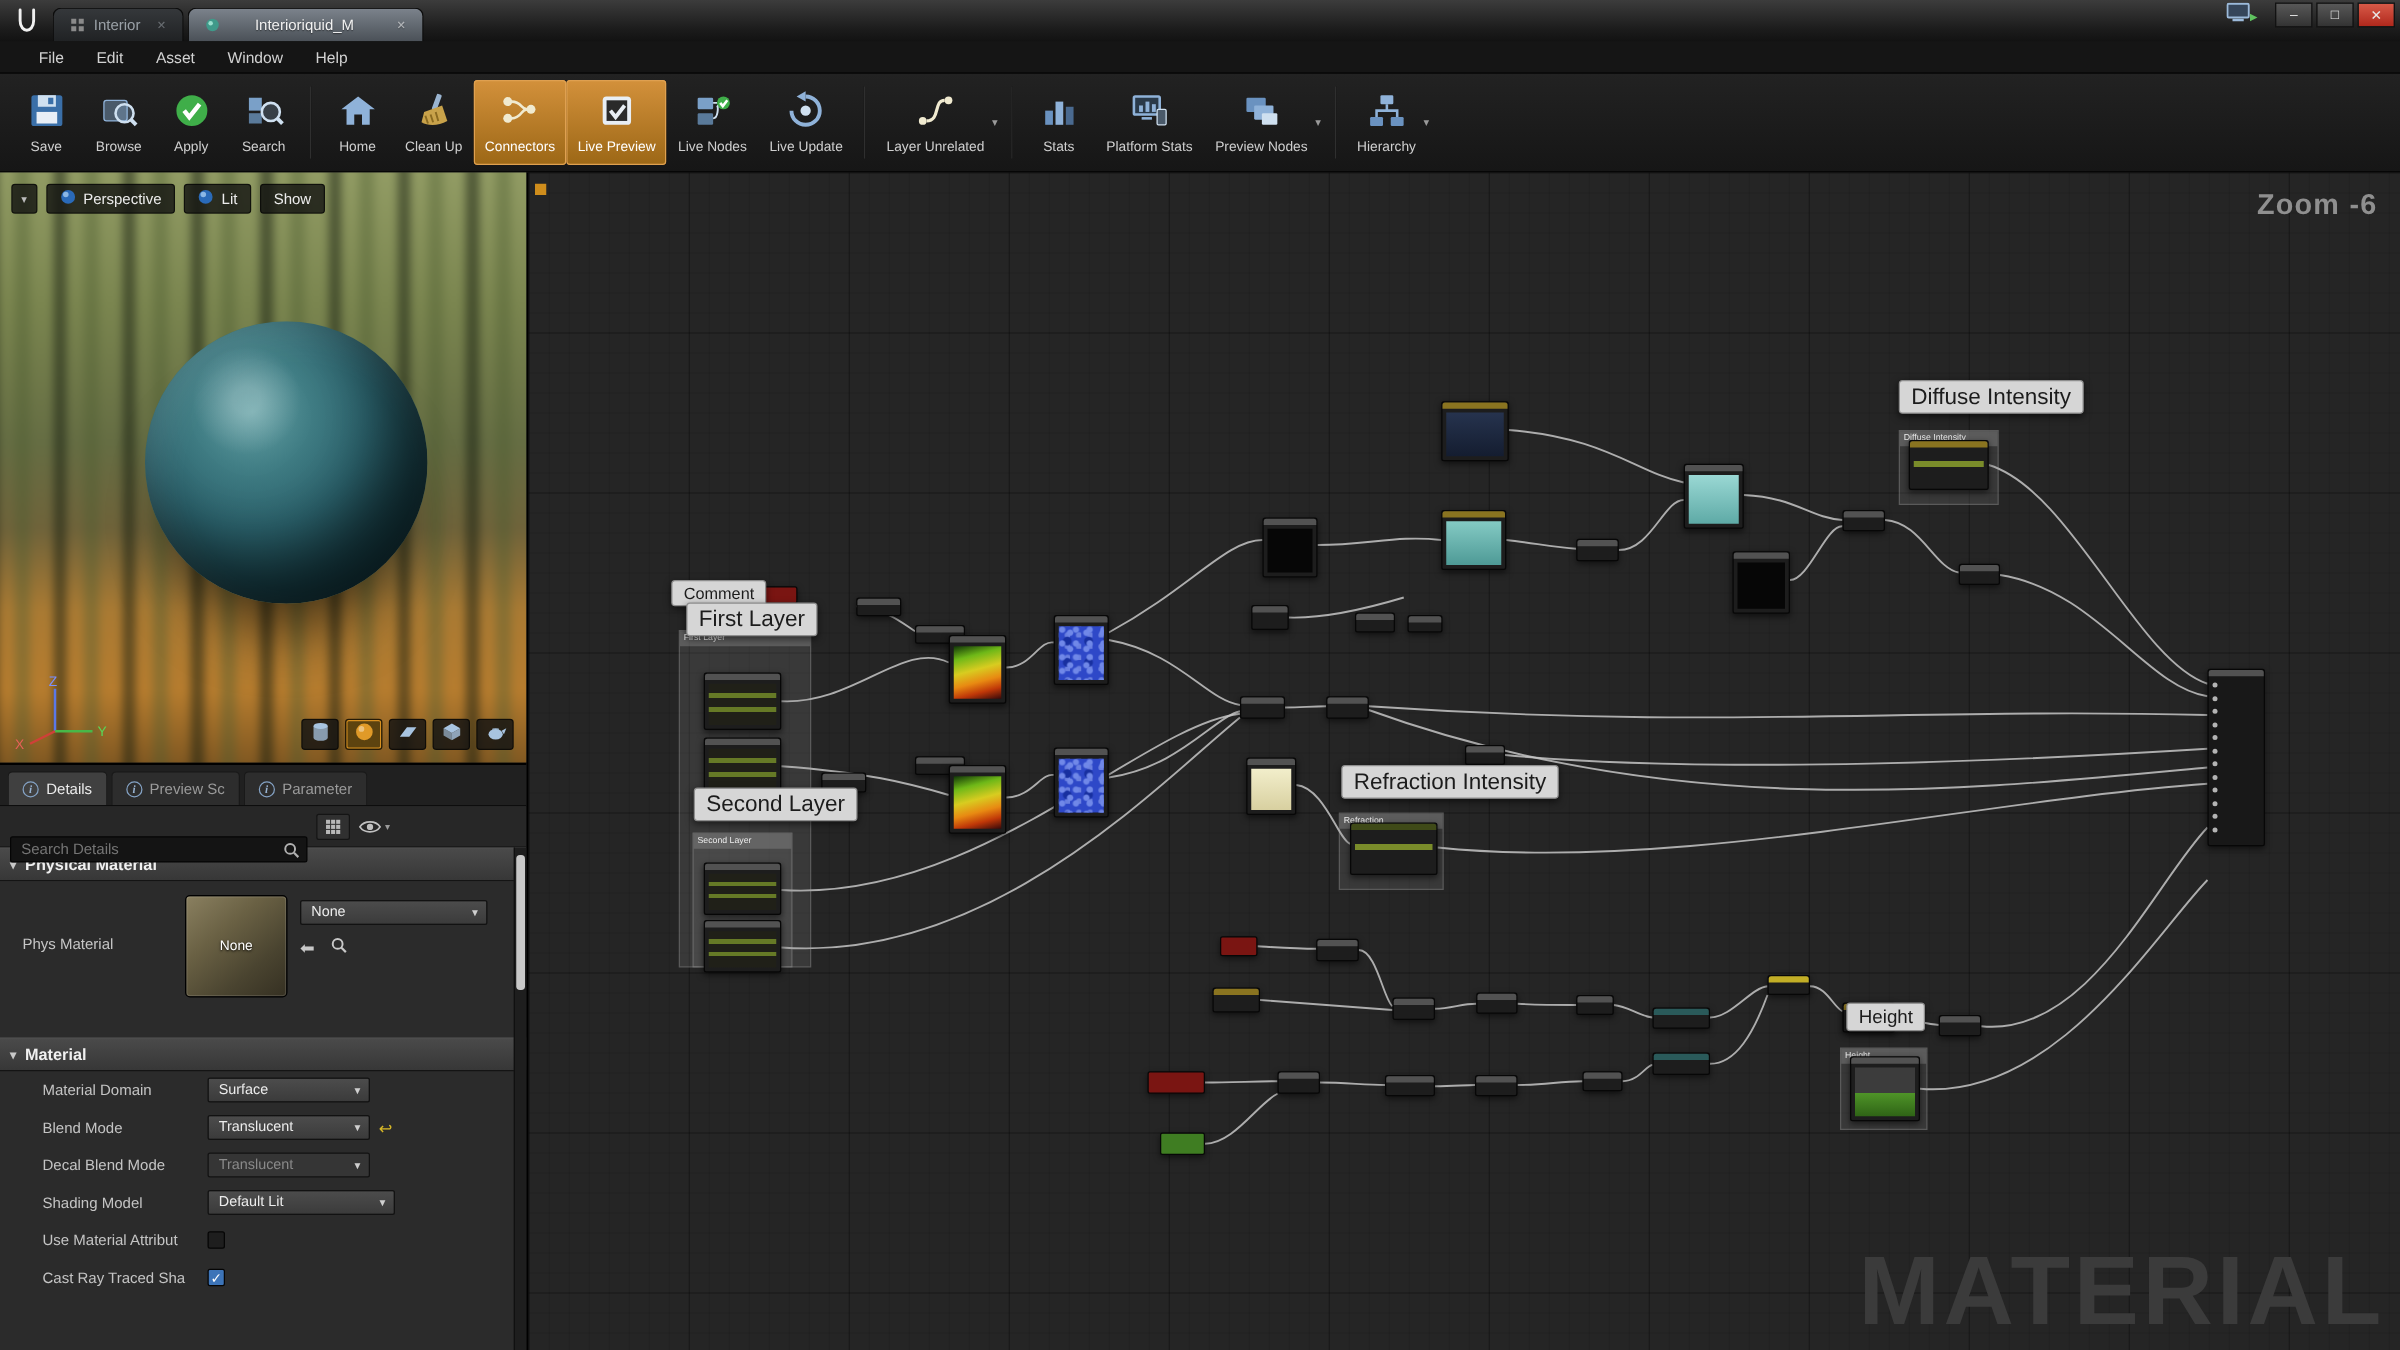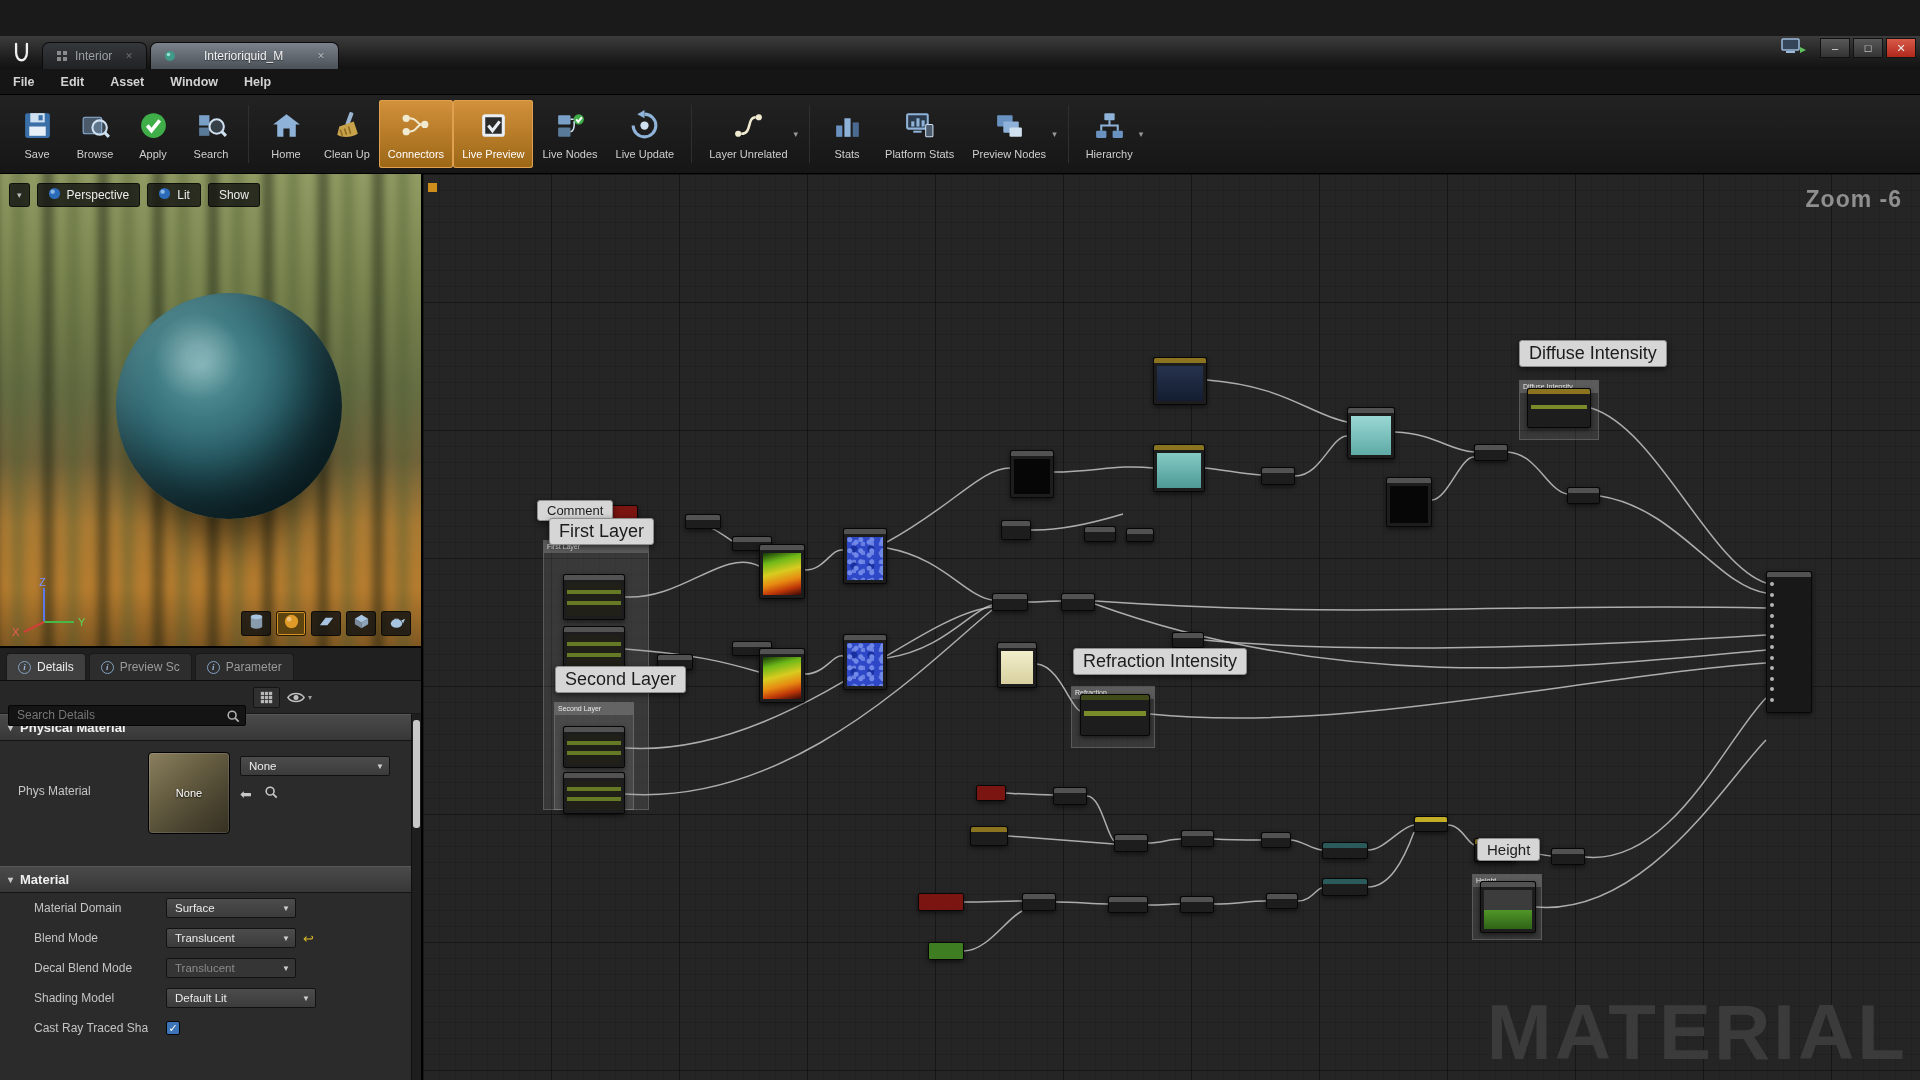--- a/index.html
+++ b/index.html
@@ -2,36 +2,36 @@
 <html><head>
 <meta charset="utf-8">
 <style>
   * { box-sizing: border-box; margin: 0; padding: 0; }
   html,body { width:1920px; height:1080px; background:#000; overflow:hidden;
     font-family:"Liberation Sans", sans-serif; }
   #app { width:1920px; height:1080px; display:flex; flex-direction:column; position:relative; background:#1a1a1a; }
 
   
   .titlebar { height:33px; background:linear-gradient(180deg,#3c3c3c,#1c1c1c 70%,#121212);
-    display:flex; position:relative;margin-top:36px; }
+    display:flex; position:relative; }
   .ue-logo { width:42px; height:33px; display:flex; align-items:center; justify-content:center; }
   .wtab { height:27px; display:flex; align-items:center; gap:7px; padding:0 13px;
     border-radius:7px 7px 0 0; border:1px solid #0c0c0c; border-bottom:none; margin-right:3px;
     font-size:12px; background:linear-gradient(#35383b,#202224); color:#9aa0a6; }
   .wtab.active { background:linear-gradient(#7b828b,#4b5158); color:#f2f2f2; text-shadow:0 1px 1px rgba(0,0,0,.5);gap:28px; }
   .wtab .ticon { width:12px; height:12px; display:inline-block; }
   .wtab .tclose { font-size:9px; opacity:.55; margin-left:6px; }
   .title-right { margin-left:auto; display:flex; align-items:center; gap:3px; padding:0 4px 0 0; align-self:flex-start; height:24px; }
   .winbtn { width:30px; height:20px; display:flex; align-items:center; justify-content:center;
     font-size:11px; color:#e8e8e8; background:linear-gradient(#585858,#333); border:1px solid #121212; }
   .winbtn.close { background:linear-gradient(#d85a48,#b0281c); }
   .devicon { margin-right:10px; }
 
   
-  .menubar { height:26px; background:#151515; display:flex; align-items:center; padding-left:0; border-bottom:1px solid #000;font-weight:bold; }
+  .menubar { height:26px; background:#151515; display:flex; align-items:center; padding-left:18px; border-bottom:1px solid #000; }
   .menu-item { padding:4px 13px; font-size:12.5px; color:#d2d2d2; }
 
   
   .toolbar { height:79px; background:linear-gradient(#222,#161616); border-bottom:1px solid #000;
     display:flex; align-items:center; padding:0 8px; }
   .tbtn { min-width:58px; height:68px; display:flex; flex-direction:column; align-items:center;
     justify-content:center; gap:4px; padding:0 9px; border-radius:3px; color:#cfcfcf; font-size:11px; white-space:nowrap; }
   .tbtn svg { width:33px; height:33px; }
   .tbtn.active { background:linear-gradient(#d3913b,#9c6716); color:#fff; box-shadow:inset 0 0 0 1px #dfa050; }
   .tbtn-caret { color:#9a9a9a; font-size:9px; margin:0 3px 0 -3px; }
@@ -518,20 +518,24 @@
                 <span>Translucent</span>
                 <span class="caret">▼</span>
               </div>
             </div>
             <div class="mrow">
               <div class="mrow-label">Shading Model</div>
               <div class="dd wide">
                 <span>Default Lit</span>
                 <span class="caret">▼</span>
               </div>
+            </div>
+            <div class="mrow">
+              <div class="mrow-label">Use Material Attribut</div>
+              <div class="cb"></div>
             </div>
             <div class="mrow">
               <div class="mrow-label">Cast Ray Traced Sha</div>
               <div class="cb checked">✓</div>
             </div>
           </div>
 
         <div class="dscroll">
           <div class="thumb"></div>
         </div>

